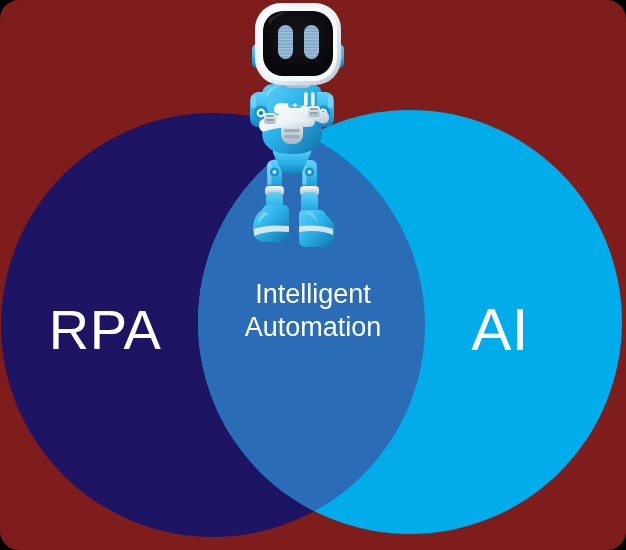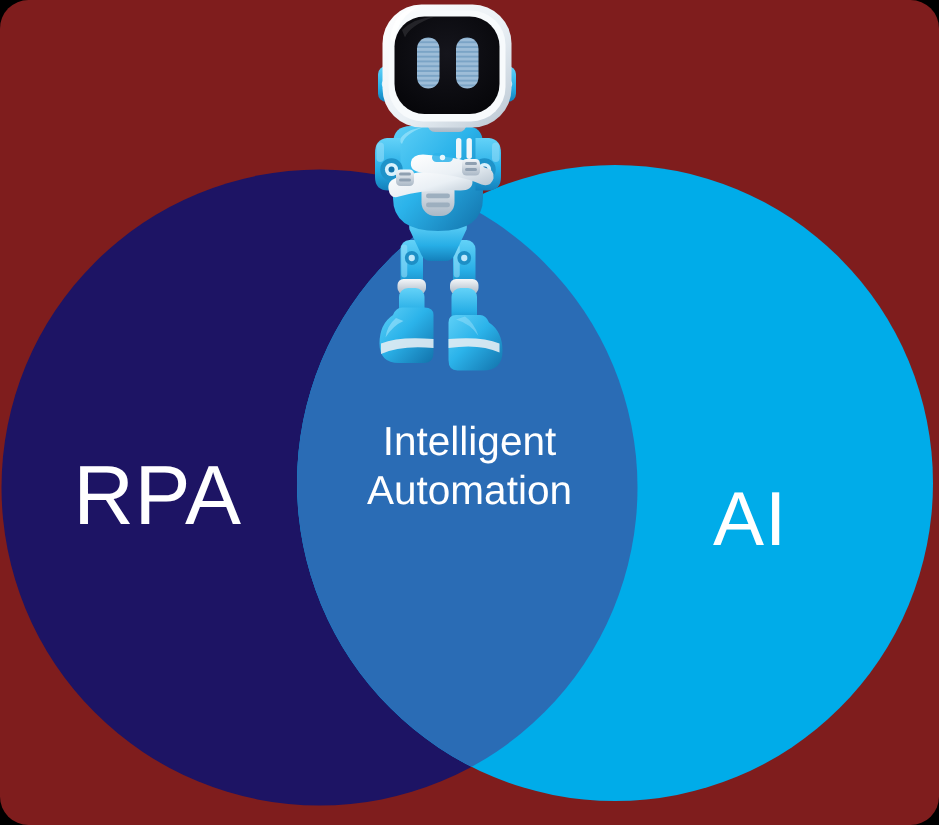--- a/index.html
+++ b/index.html
@@ -40,23 +40,23 @@
   }
   #label-rpa {
     left: 0px;
     top: 300px;
     width: 210px;
     font-size: 56px;
     line-height: 60px;
   }
   #label-ai {
     left: 400px;
-    top: 316px;
+    top: 300px;
     width: 200px;
-    font-size: 51px;
+    font-size: 60px;
     line-height: 60px;
   }
   #label-ipa {
     left: 208px;
     top: 278px;
     width: 210px;
     font-size: 27px;
     line-height: 33px;
     white-space: normal;
     letter-spacing: 0px;

